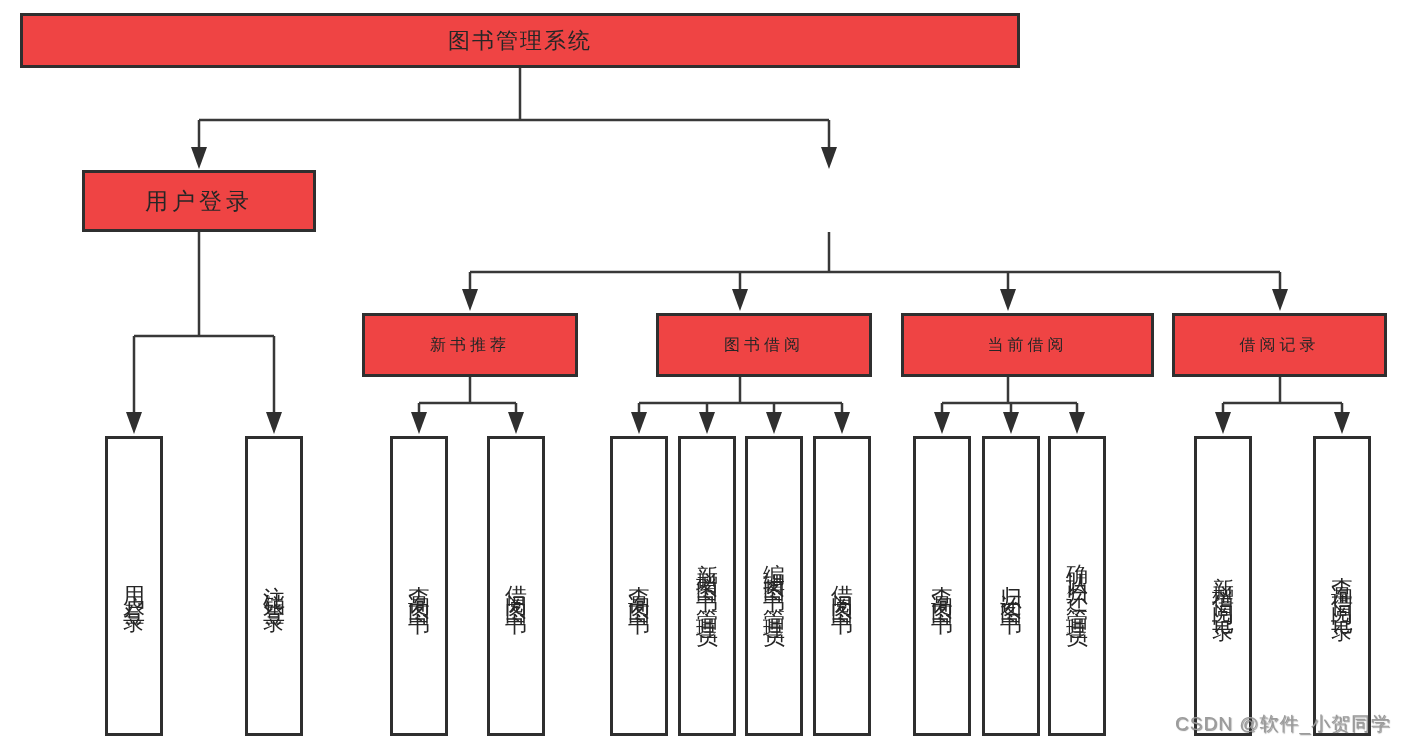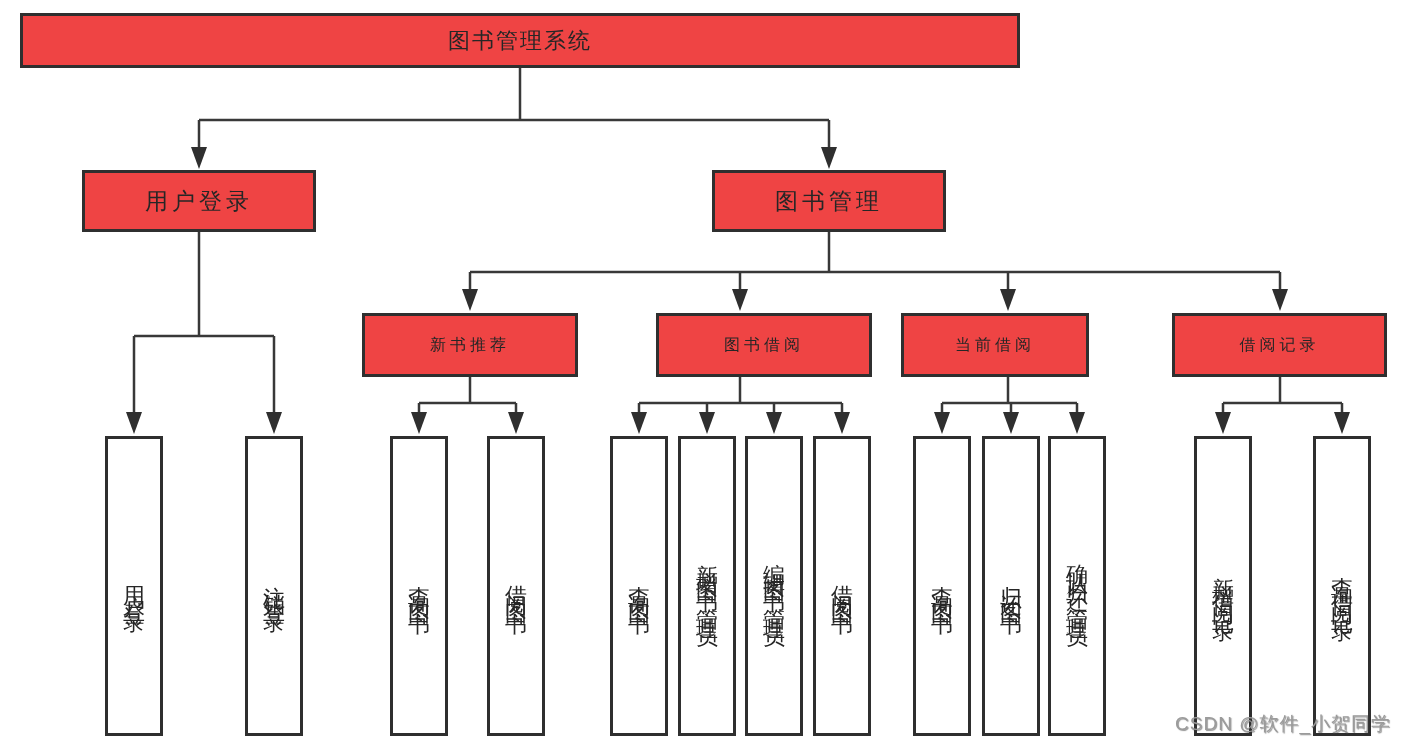--- a/index.html
+++ b/index.html
@@ -103,31 +103,28 @@
     </g>
   </svg>
 
   <div class="node hnode root-node">
     <span>图书管理系统</span>
   </div>
 
   <div class="node hnode l2node" style="left:82px;">
     <span>用户登录</span>
   </div>
-  <div class="node hnode l2node" style="left:712px;">
-    <span>图书管理</span>
-  </div>
 
   <div class="node hnode l3node" style="left:362px;width:216px;">
     <span>新书推荐</span>
   </div>
   <div class="node hnode l3node" style="left:656px;width:216px;">
     <span>图书借阅</span>
   </div>
-  <div class="node hnode l3node" style="left:901px;width:188px;">
+  <div class="node hnode l3node" style="left:901px;width:253px;">
     <span>当前借阅</span>
   </div>
   <div class="node hnode l3node" style="left:1172px;width:215px;">
     <span>借阅记录</span>
   </div>
 
   <div class="vbox" style="left:105px;">
     <span class="vtext">用户登录</span>
   </div>
   <div class="vbox" style="left:245px;">

